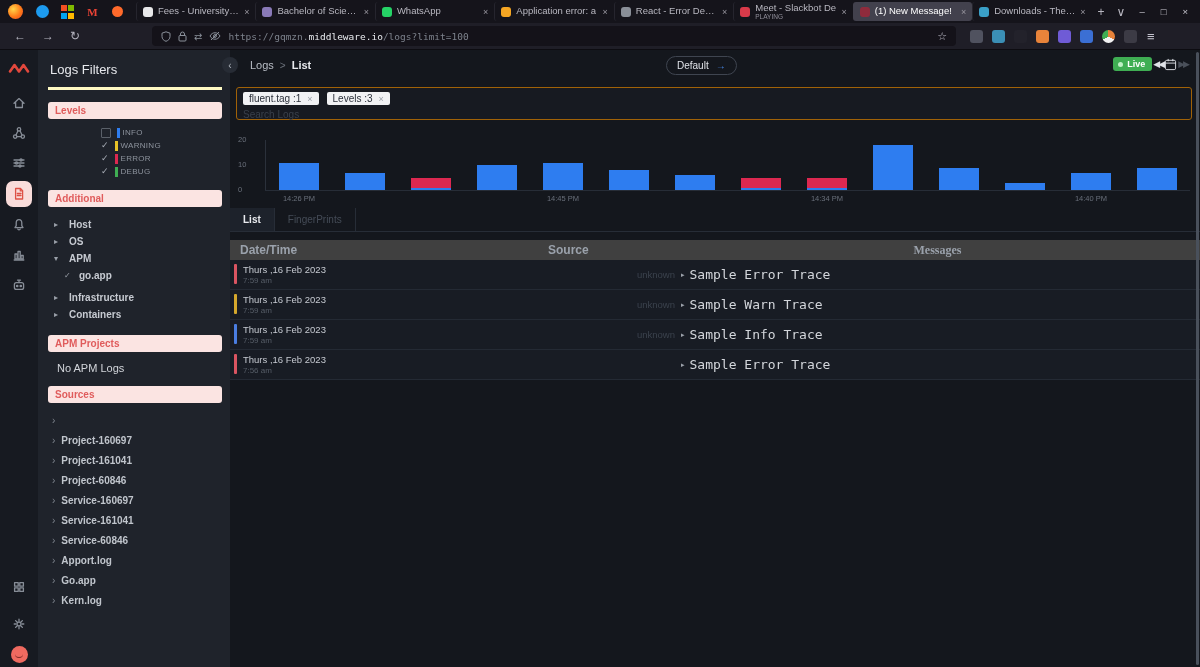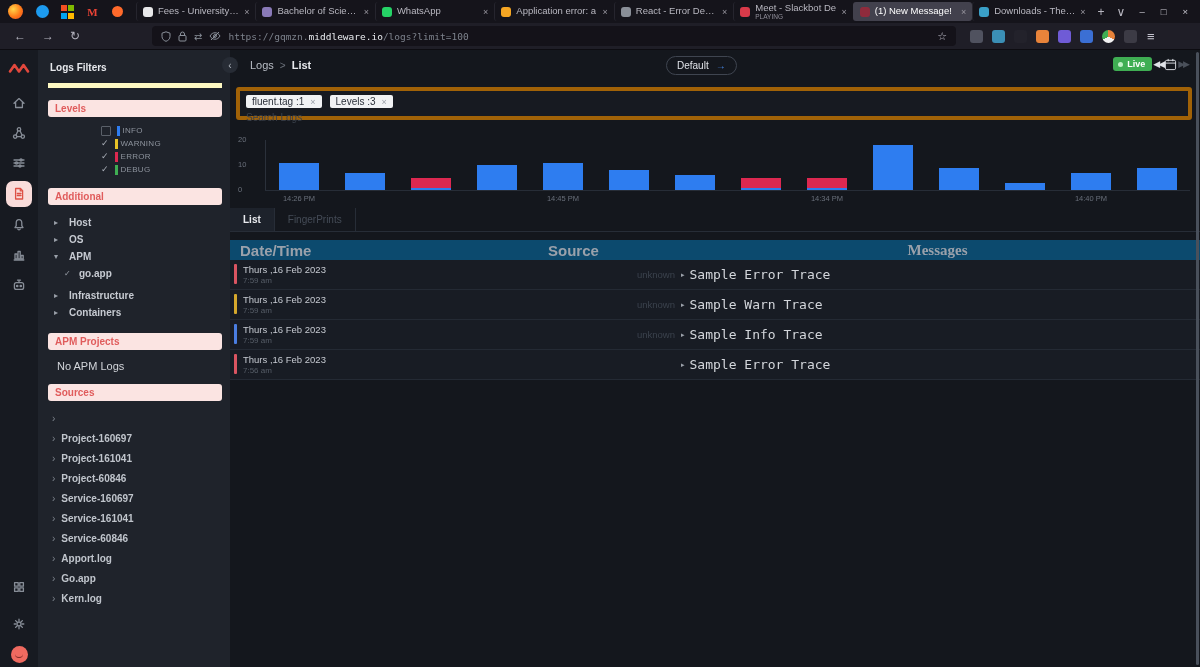--- a/index.html
+++ b/index.html
@@ -46,21 +46,21 @@
   .logo{margin-bottom:8px;}
   .ric{width:26px;height:24px;display:flex;align-items:center;justify-content:center;margin:3px 0;border-radius:7px;color:#878d97;}
   .ric svg{stroke:currentColor;fill:none;stroke-width:1.3;stroke-linecap:round;stroke-linejoin:round;}
   .ric.active{background:#f9dcda;color:#dd5146;height:26px;}
   .rail-bottom{margin-top:auto;display:flex;flex-direction:column;align-items:center;gap:7px;}
   .avatar{width:17px;height:17px;border-radius:50%;background:#ef6a60;position:relative;}
   .avatar::after{content:"";position:absolute;left:4px;top:5px;width:8px;height:6px;
     border-bottom:1.5px solid #7e2c28;border-radius:0 0 6px 6px;}
   
   .filters{width:174px;background:#1f232b;padding:10px 8px 0 10px;flex:none;overflow:hidden;}
-  .f-title{font-size:10px;font-weight:700;color:#e6e8ec;padding:2px 0 10px 2px;border-bottom:5px solid #fef9c3;}
+  .f-title{font-size:13px;font-weight:400;color:#e6e8ec;padding:2px 0 10px 2px;border-bottom:3px solid #fef9c3;}
   .pill{margin-top:12px;background:#fbe4e2;color:#e05c5c;font-size:10px;font-weight:700;padding:3px 7px;border-radius:3px;}
   .levels{padding:7px 0 0 6px;}
   .lvl-row{display:flex;align-items:center;height:13px;padding-left:47px;}
   .lvl-box{width:8px;height:8px;border:1px solid #5a6069;border-radius:1px;margin-right:6px;flex:none;}
   .lvl-check{width:10px;margin-right:4px;color:#a9afb8;font-size:9px;line-height:1;flex:none;}
   .lvl-bar{width:2.5px;height:10px;margin-right:3px;flex:none;}
   .lvl-label{font-size:8px;color:#8d939d;letter-spacing:.3px;}
   .tree{padding:9px 0 0 6px;}
   .tree-row{display:flex;align-items:center;height:17px;gap:7px;}
   .tree-row.indent{padding-left:10px;margin-bottom:5px;}
@@ -82,21 +82,21 @@
   .default-pill{position:absolute;left:436px;top:6px;height:17px;display:flex;align-items:center;gap:7px;
     padding:0 10px;border:1px solid #3f4550;border-radius:10px;font-size:10px;color:#dfe2e7;}
   .default-pill .arrow{color:#4a8df0;font-size:10px;}
   .hdr-right{position:absolute;right:12px;top:7px;display:flex;align-items:center;gap:1px;}
   .live-btn{background:#3fae53;color:#fff;font-size:9px;font-weight:600;padding:2px 7px 2px 5px;border-radius:3px;
     display:flex;align-items:center;gap:4px;}
   .live-dot{width:5px;height:5px;border-radius:50%;background:#bdf0c4;}
   .rw{color:#dfe2e7;font-size:9px;letter-spacing:-2px;}
   .ff{color:#4a505a;font-size:9px;letter-spacing:-2px;}
   .cal{display:inline-flex;}
-  .search-box{position:absolute;left:6px;right:8px;top:37px;height:33px;border:4px solid #a16207;border-radius:3px;
+  .search-box{position:absolute;left:6px;right:8px;top:37px;height:33px;border:1px solid #a16207;border-radius:3px;
     background:#171a21;padding:4px 6px;box-sizing:border-box;}
   .chips{display:flex;gap:8px;}
   .chip{background:#f1f2f4;color:#2b303a;font-size:10px;padding:1px 6px;border-radius:2px;
     display:flex;align-items:center;gap:6px;}
   .chip-x{color:#9ba0a8;font-size:9px;}
   .search-ph{font-size:10px;color:#3a404b;margin-top:4px;}
   
   .chart{position:absolute;left:0;right:6px;top:78px;height:76px;}
   .ytick{position:absolute;left:8px;font-size:7.5px;color:#6a707b;}
   .yaxis{position:absolute;left:0;top:12px;width:34px;height:50px;}
@@ -106,22 +106,22 @@
   .bar-stack{width:40px;display:flex;flex-direction:column;}
   .seg{width:100%;}
   .baseline{position:absolute;left:35px;right:4px;top:62px;height:1px;background:#272d37;}
   .xaxis{position:absolute;left:36px;right:4px;top:66px;display:flex;}
   .xlab{flex:1;text-align:center;font-size:7.5px;color:#6a707b;white-space:nowrap;}
   
   .view-tabs{position:absolute;left:0;right:0;top:158px;height:23px;display:flex;border-bottom:1px solid #272d37;}
   .vtab{padding:0 13px;display:flex;align-items:center;font-size:10px;color:#454c57;border-right:1px solid #272d37;}
   .vtab.active{background:#1d222b;color:#e8eaee;font-weight:600;}
   .log-table{position:absolute;left:0;right:0;top:190px;}
-  .thead{display:grid;grid-template-columns:310px 135px 1fr;height:20px;align-items:center;background:#0c4a6e;
-    color:#9aa1ab;font-size:15px;font-weight:600;}
+  .thead{display:grid;grid-template-columns:310px 135px 1fr;height:20px;align-items:center;background:#404040;
+    color:#9aa1ab;font-size:12px;font-weight:600;}
   .th-date{padding-left:10px;}
   .th-src{padding-left:8px;}
   .th-msg{text-align:center;font-family:Liberation Serif, serif;}
   .lrow{position:relative;display:grid;grid-template-columns:310px 135px 1fr;height:29px;
     border-bottom:1px solid #242a34;background:#181c24;}
   .row-bar{position:absolute;left:4px;top:4px;bottom:5px;width:3px;border-radius:1px;}
   .cell-date{padding-left:13px;padding-top:4px;}
   .date1{font-size:9.5px;color:#c6cad1;}
   .date2{font-size:8px;color:#565d67;margin-top:1px;}
   .cell-src{align-self:center;padding-left:8px;font-size:9.5px;color:#3b424d;text-align:right;}

